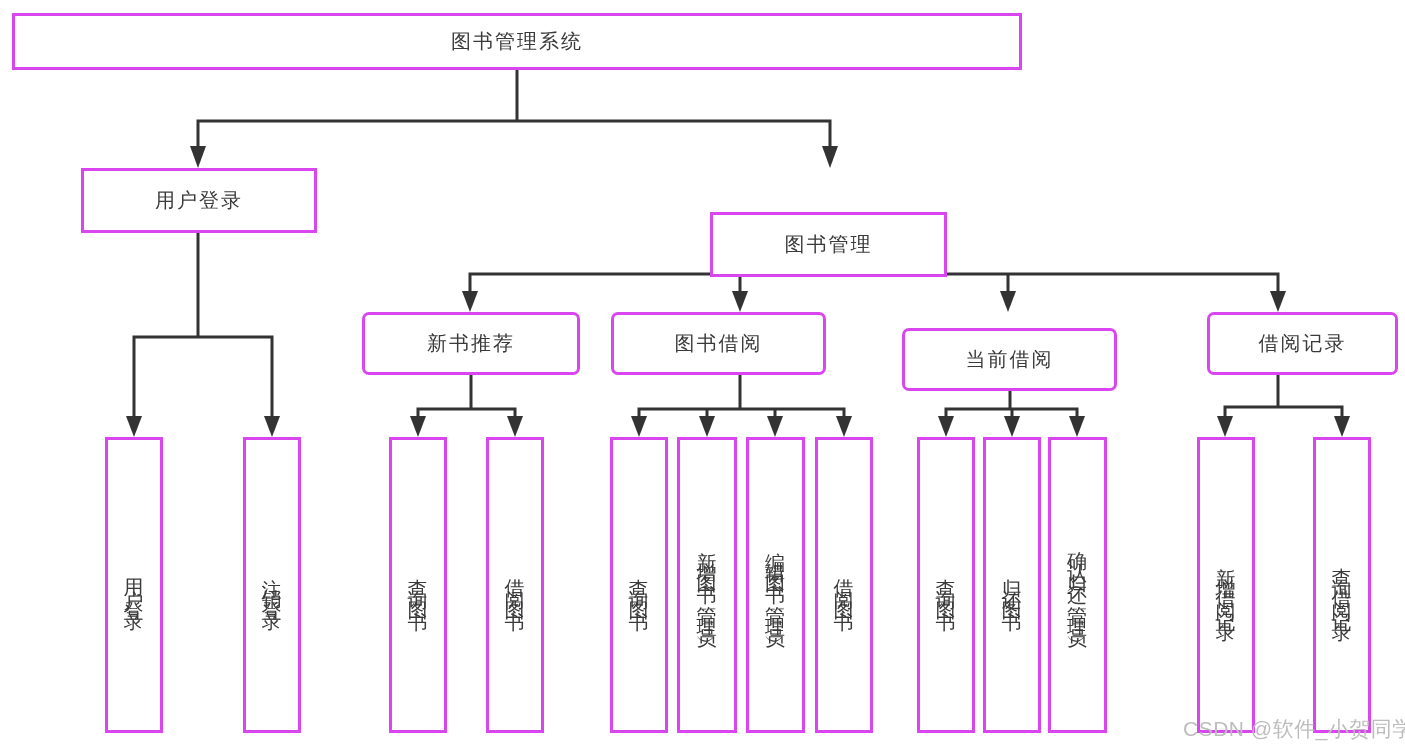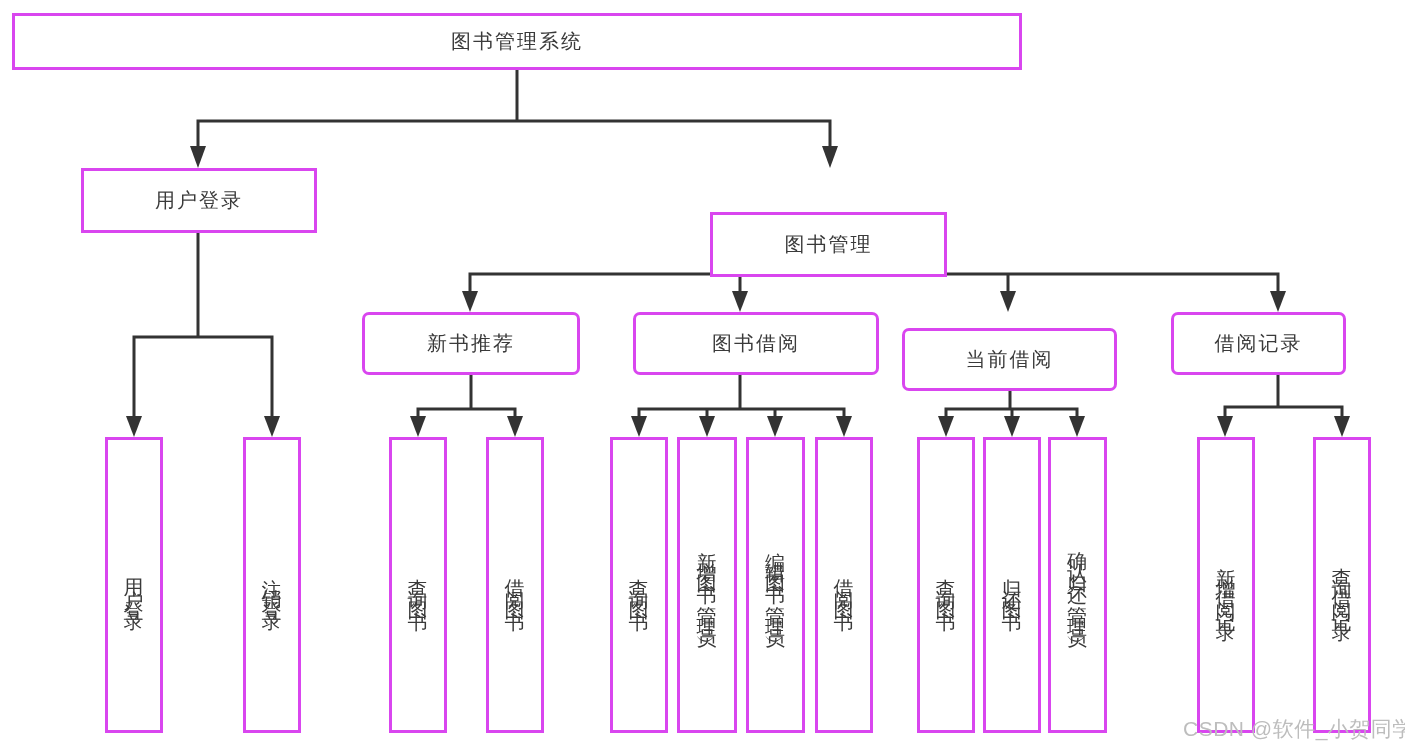--- a/index.html
+++ b/index.html
@@ -95,27 +95,27 @@
   <div class="box lvl2" style="left:81px;width:236px;">
     <span class="hlabel">用户登录</span>
   </div>
   <div class="box lvl2" style="left:710px;width:237px;margin-top:44px;">
     <span class="hlabel">图书管理</span>
   </div>
 
   <div class="box lvl3" style="left:362px;width:218px;">
     <span class="hlabel">新书推荐</span>
   </div>
-  <div class="box lvl3" style="left:633px;width:246px;justify-content:center;">
+  <div class="box lvl3" style="left:611px;width:215px;justify-content:center;">
     <span class="hlabel">图书借阅</span>
   </div>
   <div class="box lvl3" style="left:902px;width:215px;margin-top:16px;">
     <span class="hlabel">当前借阅</span>
   </div>
-  <div class="box lvl3" style="left:1171px;width:175px;text-align:center;">
+  <div class="box lvl3" style="left:1207px;width:191px;text-align:center;">
     <span class="hlabel">借阅记录</span>
   </div>
 
   <div class="box leaf" style="left:105px;">
     <span class="vtext">用户登录</span>
   </div>
   <div class="box leaf" style="left:243px;">
     <span class="vtext">注销登录</span>
   </div>
 

